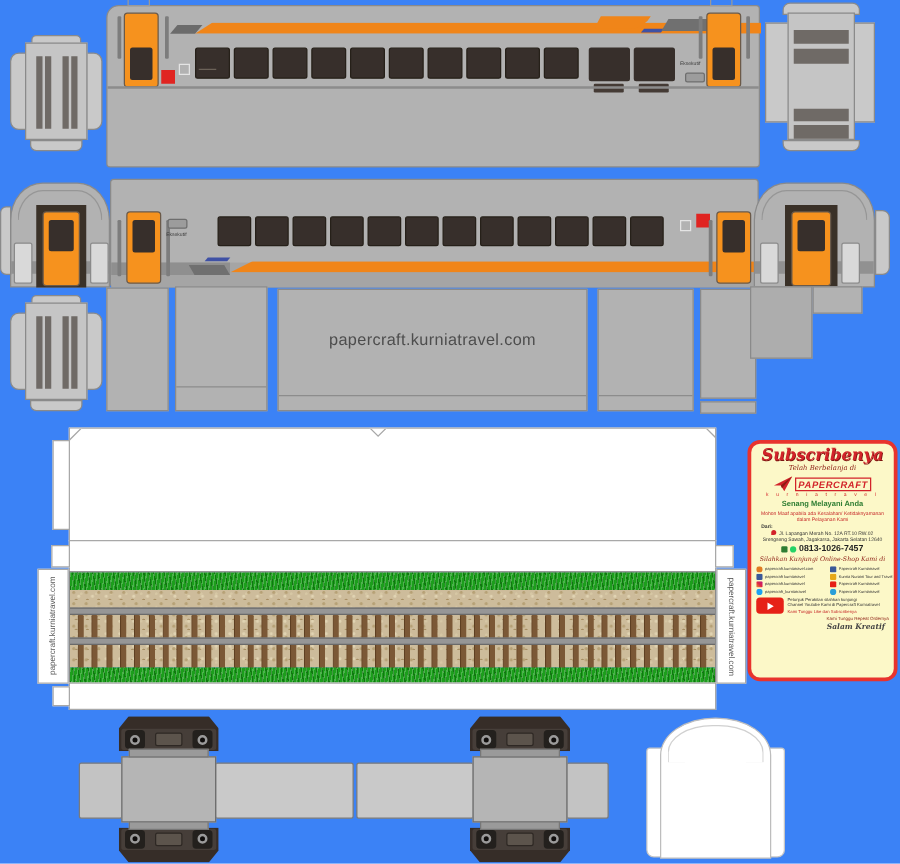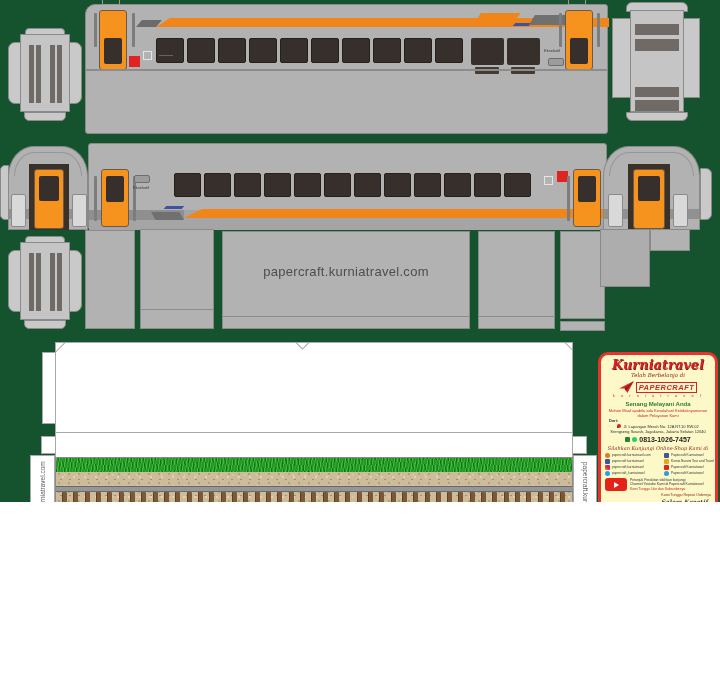--- a/index.html
+++ b/index.html
@@ -1,18 +1,18 @@
 <!DOCTYPE html>
 <html style="--train-gray: #b2b2b2; --train-dark-window: #372f2b; --livery-orange: #f08519; --door-orange: #f6921e; --signal-red: #e02421; --track-green: #1c9e1c; --ballast-tan: #cdbc9b; --sleeper-brown: #7b5836; --card-red: #e8332d; --card-yellow: #fcf8c8;"><head>
 <meta charset="utf-8">
 <style>
   *{margin:0;padding:0;box-sizing:border-box}
   html,body{background:#fff}
   body{font-family:"Liberation Sans",sans-serif}
-  #stage{position:relative;width:720px;height:502px;background:#14532d;overflow:hidden}
+  #stage{position:relative;width:720px;height:691px;background:#3b82f6;overflow:hidden}
   .abs{position:absolute}
   
   .piece{position:absolute;background:var(--train-gray,#b2b2b2);border:1px solid #8a8a8a}
   .captab{position:absolute;background:#c9c9c9;border:1px solid #8a8a8a}
   .capcenter{position:absolute;background:#c5c5c5;border:1px solid #8a8a8a}
   .vstripe{position:absolute;width:5px;background:#6f6a66}
   .hstripe{position:absolute;left:4px;right:4px;background:#6f6a66}
   .door{position:absolute;width:28px;height:60px;background:var(--door-orange,#f6921e);border:1px solid #6b5a49;border-radius:3px}
   .door .dw{position:absolute;left:4px;width:18px;height:26px;background:var(--train-dark-window,#372f2b);border-radius:2px}
   .door.win-bottom .dw{top:27px}
@@ -329,21 +329,21 @@
     <div class="grass" style="top:76px"></div>
   </div>
 
   <div class="boxline vtext" style="left:30px;top:455px;width:25px;height:92px;transform:rotate(180deg)">papercraft.kurniatravel.com</div>
   <div class="boxline vtext" style="left:573px;top:455px;width:24px;height:92px">papercraft.kurniatravel.com</div>
 
   <div class="boxline" style="left:55px;top:546px;width:518px;height:22px"></div>
   <div class="boxline" style="left:42px;top:549px;width:14px;height:16px"></div>
 
   <div id="card">
-    <div class="title">Kurniatravel</div>
+    <div class="title">Subscribenya</div>
     <div class="sub">Telah Berbelanja di</div>
     <div class="logorow">
       <svg width="15" height="12" viewBox="0 0 16 13">
         <path d="M0,8 L16,0 L9,13 L6,8 Z" fill="#d2232a"></path>
         <path d="M6,8 L16,0 L7,10.5 Z" fill="#8c1c13"></path>
       </svg>
       <span class="logobox">PAPERCRAFT</span>
     </div>
     <div class="logosub">k u r n i a t r a v e l</div>
     <div class="greet">Senang Melayani Anda</div>

